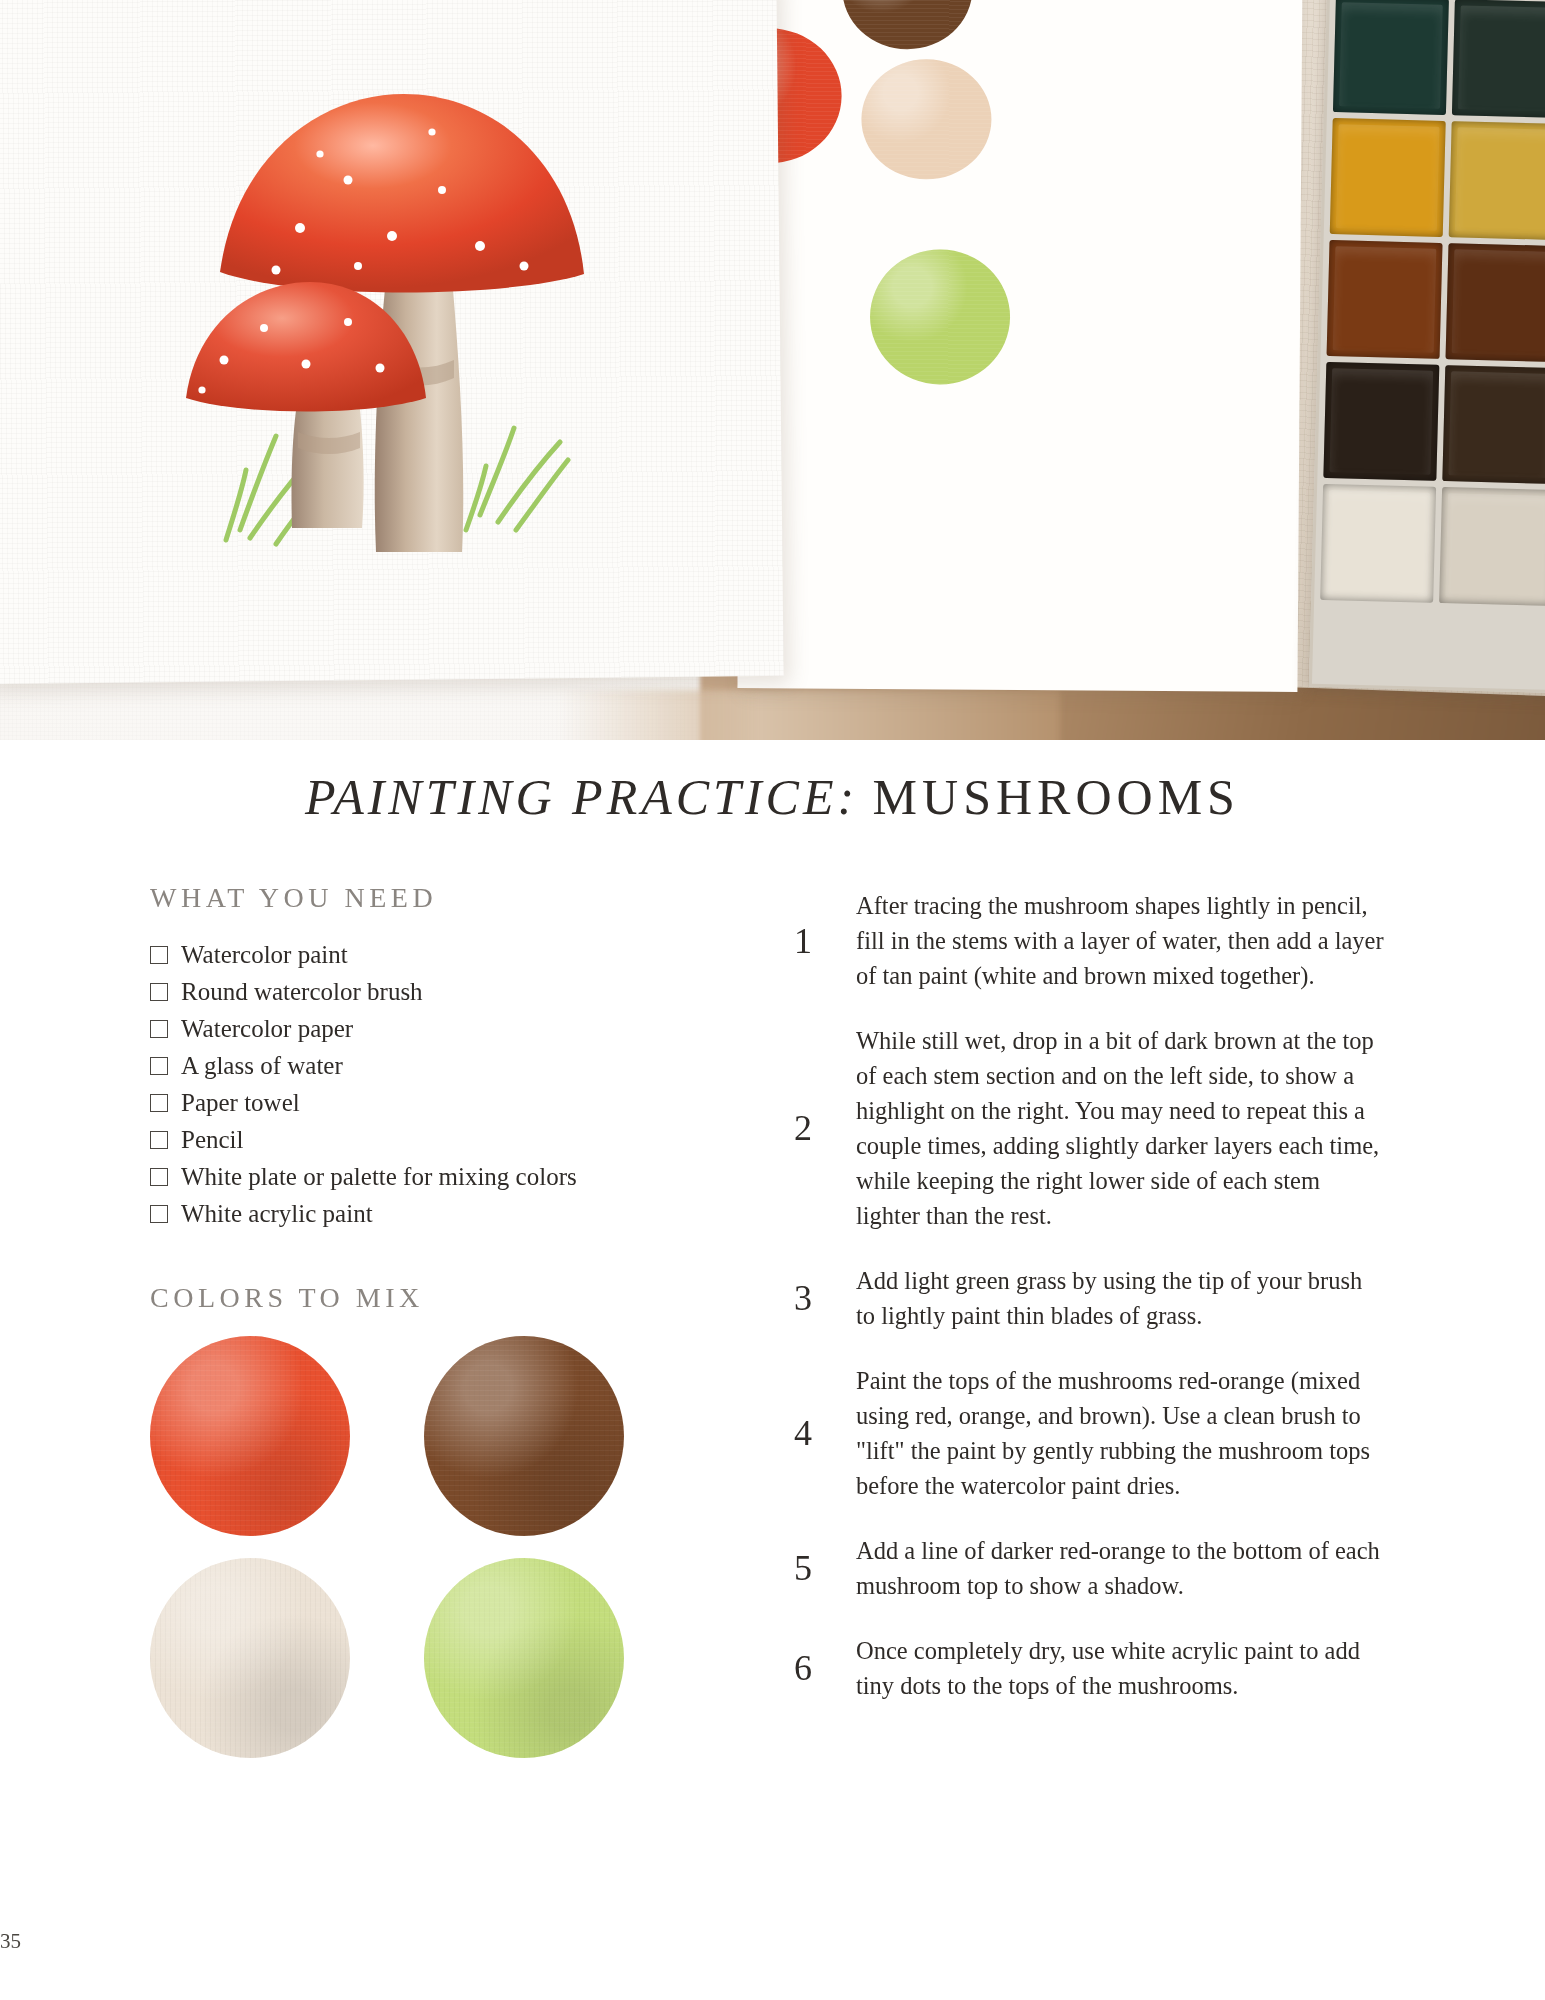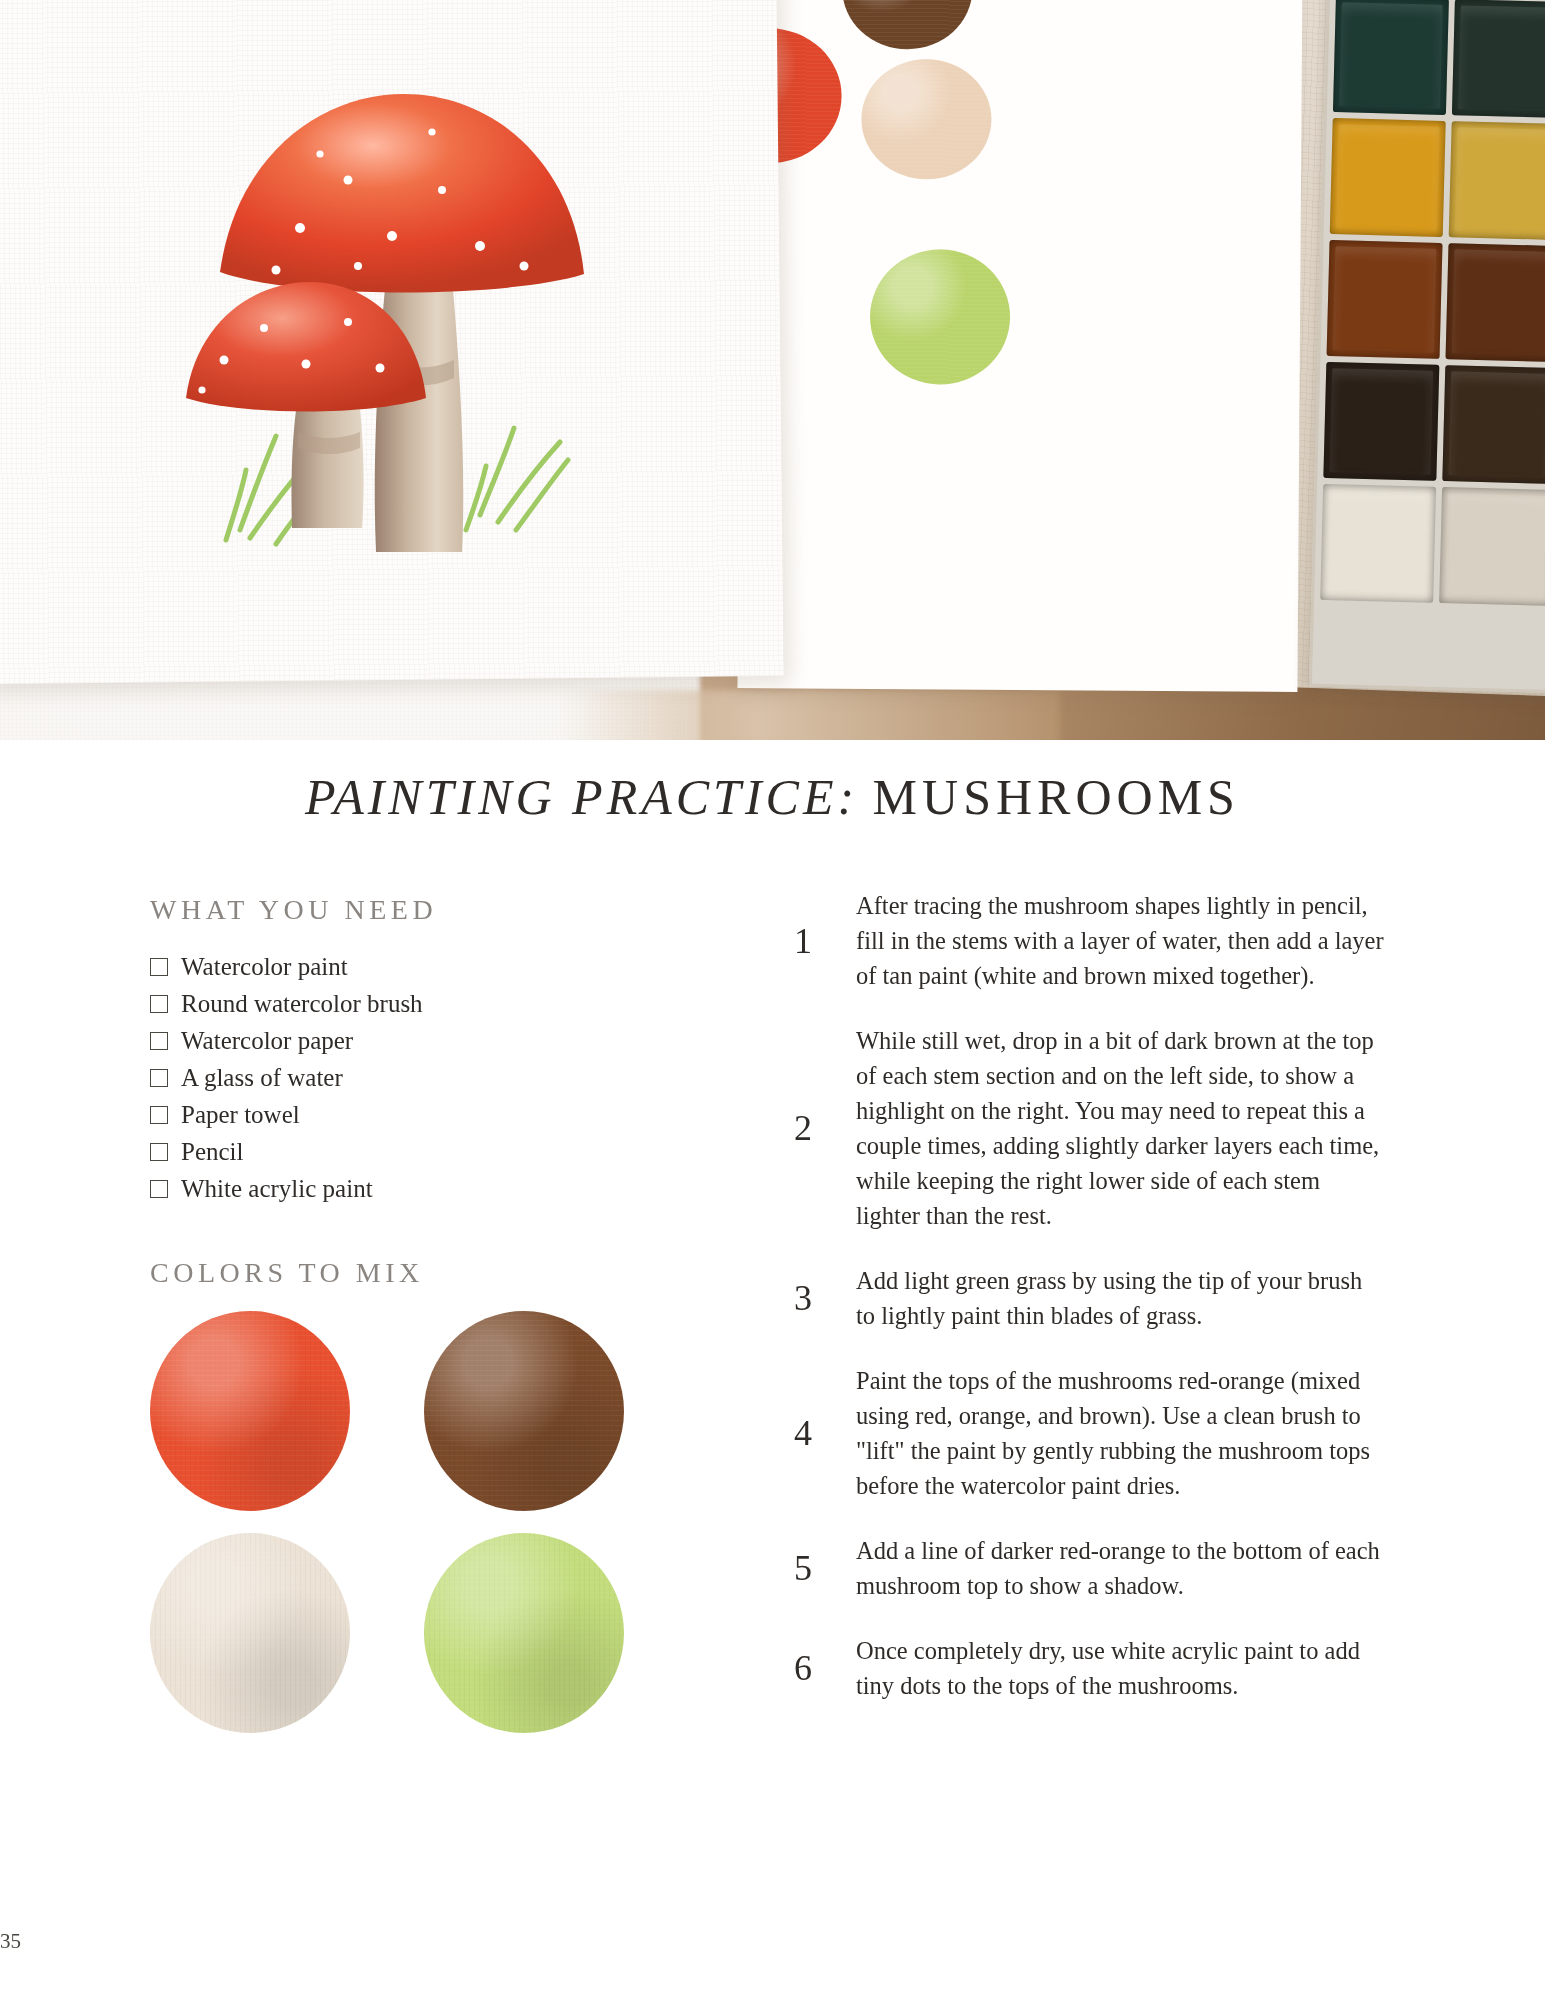--- a/index.html
+++ b/index.html
@@ -163,21 +163,20 @@
   .title .rom {
     font-style: normal;
     letter-spacing: 5px;
   }
 
   .columns {
     display: flex;
     padding: 56px 150px 0 150px;
     box-sizing: border-box;
     gap: 36px;
-    align-items: flex-end;
   }
   .col-left { width: 600px; }
   .col-right { width: 600px; padding-top: 6px; }
 
   .section-head {
     font-size: 28px;
     letter-spacing: 4.5px;
     color: #8a8580;
     margin: 0 0 22px 0;
     font-weight: normal;
@@ -403,20 +402,24 @@
         <li>
           <span class="checkbox"></span>
           <span>Paper towel</span>
         </li>
         <li>
           <span class="checkbox"></span>
           <span>Pencil</span>
         </li>
         <li>
           <span class="checkbox"></span>
+          <span>White plate or palette for mixing colors</span>
+        </li>
+        <li>
+          <span class="checkbox"></span>
           <span>White acrylic paint</span>
         </li>
       </ul>
 
       <h2 class="section-head second">COLORS TO MIX</h2>
 
       <div class="swatches">
         <div class="swatch" style="background:#e8502f">
           <div class="tx"></div>
         </div>

